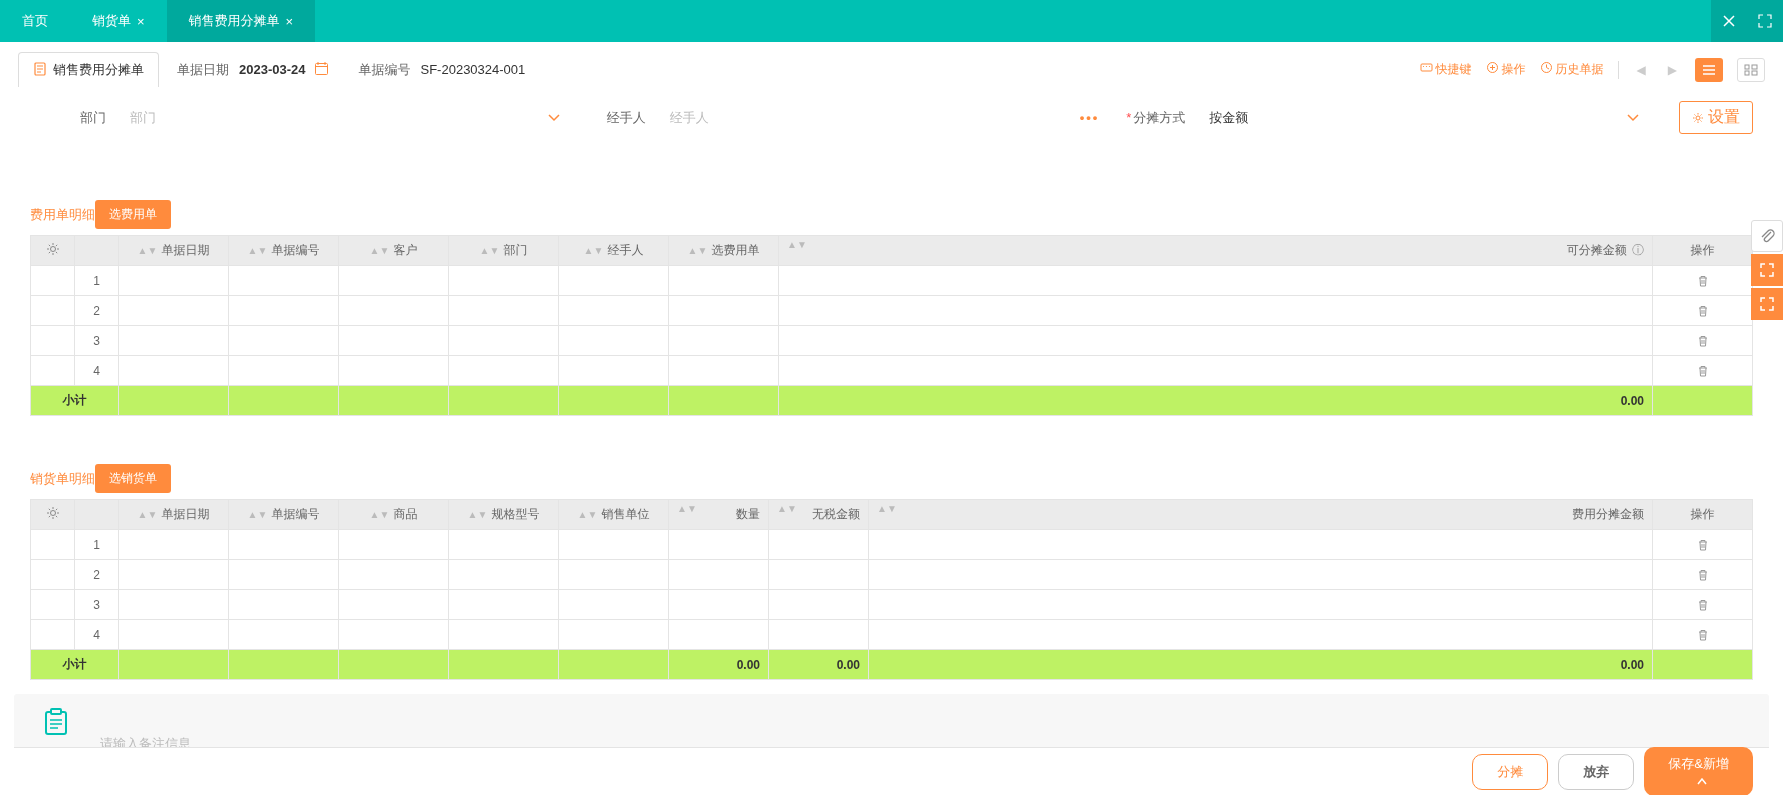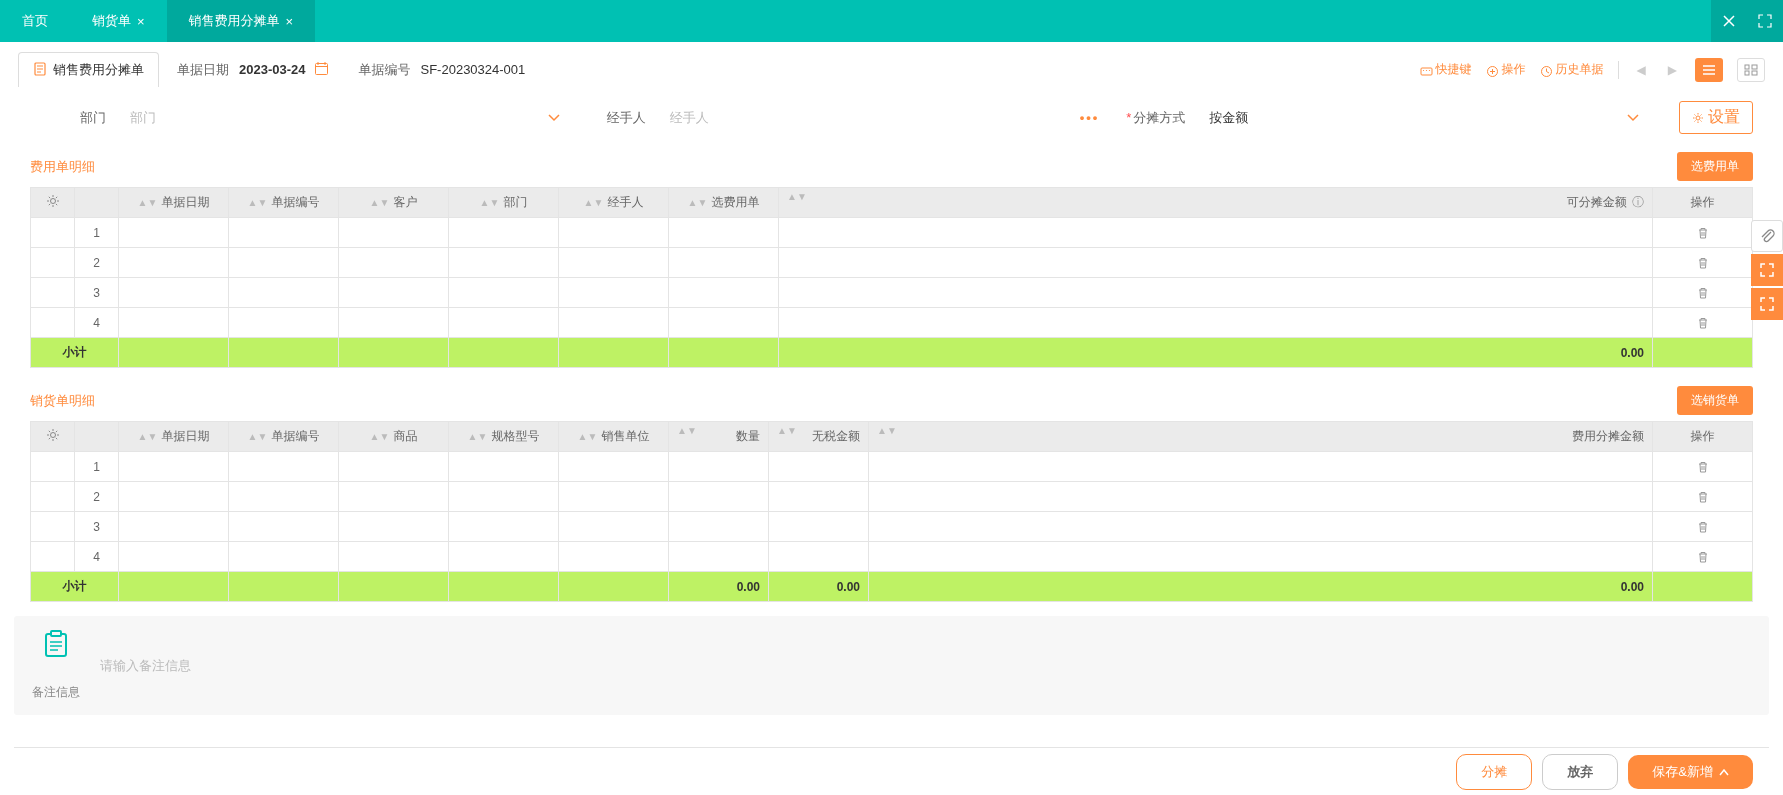--- a/index.html
+++ b/index.html
@@ -16,41 +16,41 @@
 
 .header-bar { padding: 10px 18px 0 18px; display: flex; align-items: center; }
 .form-tab { border: 1px solid #ddd; border-bottom: none; border-radius: 4px 4px 0 0; padding: 8px 14px; display: flex; align-items: center; font-size: 13px; color: #333; }
 .form-tab .icon { color: #ff8b3d; margin-right: 6px; }
 .header-fields { display: flex; align-items: center; margin-left: 18px; flex: 1; }
 .header-fields .field { display: flex; align-items: center; margin-right: 30px; font-size: 13px; }
 .header-fields .field .label { color: #666; margin-right: 10px; }
 .header-fields .field .val { color: #333; font-weight: bold; }
 .header-fields .field .cal-icon { color: #ff8b3d; margin-left: 8px; font-size: 14px; }
 .header-actions { display: flex; align-items: center; gap: 14px; }
-.header-actions .link { color: #ff8b3d; font-size: 12px; display: flex; align-items: flex-end; cursor: pointer; }
+.header-actions .link { color: #ff8b3d; font-size: 12px; display: flex; align-items: flex-start; cursor: pointer; }
 .header-actions .divider { width: 1px; height: 18px; background: #ddd; }
 .header-actions .arrow { color: #ccc; cursor: pointer; padding: 0 4px; }
 .header-actions .view-btn { width: 28px; height: 24px; display: flex; align-items: center; justify-content: center; border-radius: 3px; cursor: pointer; }
 .header-actions .view-btn.active { background: #ff8b3d; color: #fff; }
 .header-actions .view-btn.inactive { border: 1px solid #ddd; color: #999; }
 
 
 .filters { padding: 14px 30px 18px 30px; display: flex; align-items: center; gap: 0; }
 .filters .filter { display: flex; align-items: center; flex: 1; }
 .filters .filter .flabel { color: #666; font-size: 13px; width: 90px; text-align: right; padding-right: 14px; }
 .filters .filter .flabel .req { color: #ff4d4f; margin-right: 2px; }
 .filters .filter .finput { flex: 1; height: 30px; display: flex; align-items: center; padding: 0 10px; font-size: 13px; color: #333; position: relative; }
 .filters .filter .finput .placeholder { color: #bbb; }
 .filters .filter .finput .caret { position: absolute; right: 10px; color: #ff8b3d; }
 .filters .filter .finput .dots { position: absolute; right: 10px; color: #ff8b3d; font-weight: bold; letter-spacing: 2px; }
 .setting-btn { border: 1px solid #ff8b3d; color: #ff8b3d; border-radius: 3px; padding: 5px 12px; font-size: 16px; display: flex; align-items: center; cursor: pointer; margin-left: 30px; }
 
 
 .section { padding: 0 30px; }
-.section .sec-head { display: flex; align-items: center; justify-content: space-between; margin-bottom: 6px; }
+.section .sec-head { display: flex; align-items: center; justify-content: flex-start; margin-bottom: 6px; margin-top: 48px; }
 .section .sec-head .title { color: #ff8b3d; font-size: 13px; }
 .section .sec-head .sel-btn { background: #ff8b3d; color: #fff; border: none; border-radius: 3px; padding: 6px 14px; font-size: 12px; cursor: pointer; }
 
 
 .tbl { width: 100%; border-collapse: collapse; table-layout: fixed; }
 .tbl th, .tbl td { border: 1px solid #e4e4e4; height: 30px; padding: 0 8px; font-size: 12px; }
 .tbl th { background: #ebebeb; color: #666; font-weight: normal; text-align: center; position: relative; }
 .tbl th .sort { color: #bbb; margin-right: 4px; font-size: 10px; display: inline-flex; flex-direction: column; line-height: 5px; vertical-align: middle; }
 .tbl th.center, .tbl td.center { text-align: center; }
 .tbl th.right, .tbl td.right { text-align: right; }
@@ -67,21 +67,21 @@
 .remark .ricon .ico { color: #00c1b3; font-size: 24px; }
 .remark .ricon .txt { color: #888; font-size: 12px; margin-top: 20px; }
 .remark .rinput { flex: 1; border: none; background: transparent; font-size: 13px; color: #333; outline: none; }
 .remark .rinput::placeholder { color: #bbb; }
 
 
 .footer { position: absolute; bottom: 0; left: 0; right: 0; height: 48px; border-top: 1px solid #e4e4e4; display: flex; align-items: center; justify-content: flex-end; padding: 0 16px 0 16px; background: #fff; margin: 0 14px; }
 .footer .btn { border-radius: 10px; padding: 8px 24px; font-size: 13px; cursor: pointer; margin-left: 10px; }
 .footer .btn.outline-orange { border: 1px solid #ff8b3d; color: #ff8b3d; background: #fff; }
 .footer .btn.outline-gray { border: 1px solid #ccc; color: #666; background: #fff; font-weight: bold; }
-.footer .btn.solid { background: #ff8b3d; color: #fff; border: none; display: flex; align-items: center; }
+.footer .btn.solid { background: #ff8b3d; color: #fff; border: none; display: flex; align-items: center; flex-direction: column; }
 .footer .btn.solid .arr { margin-left: 6px; }
 
 
 .side-tools { position: absolute; right: 0; top: 220px; display: flex; flex-direction: column; }
 .side-tools .tool { width: 32px; height: 32px; display: flex; align-items: center; justify-content: center; cursor: pointer; margin-bottom: 2px; }
 .side-tools .tool.attach { border: 1px solid #ddd; color: #888; background: #fff; border-radius: 3px; }
 .side-tools .tool.orange { background: #ff8b3d; color: #fff; }
 
 svg { display: inline-block; }
 </style>

